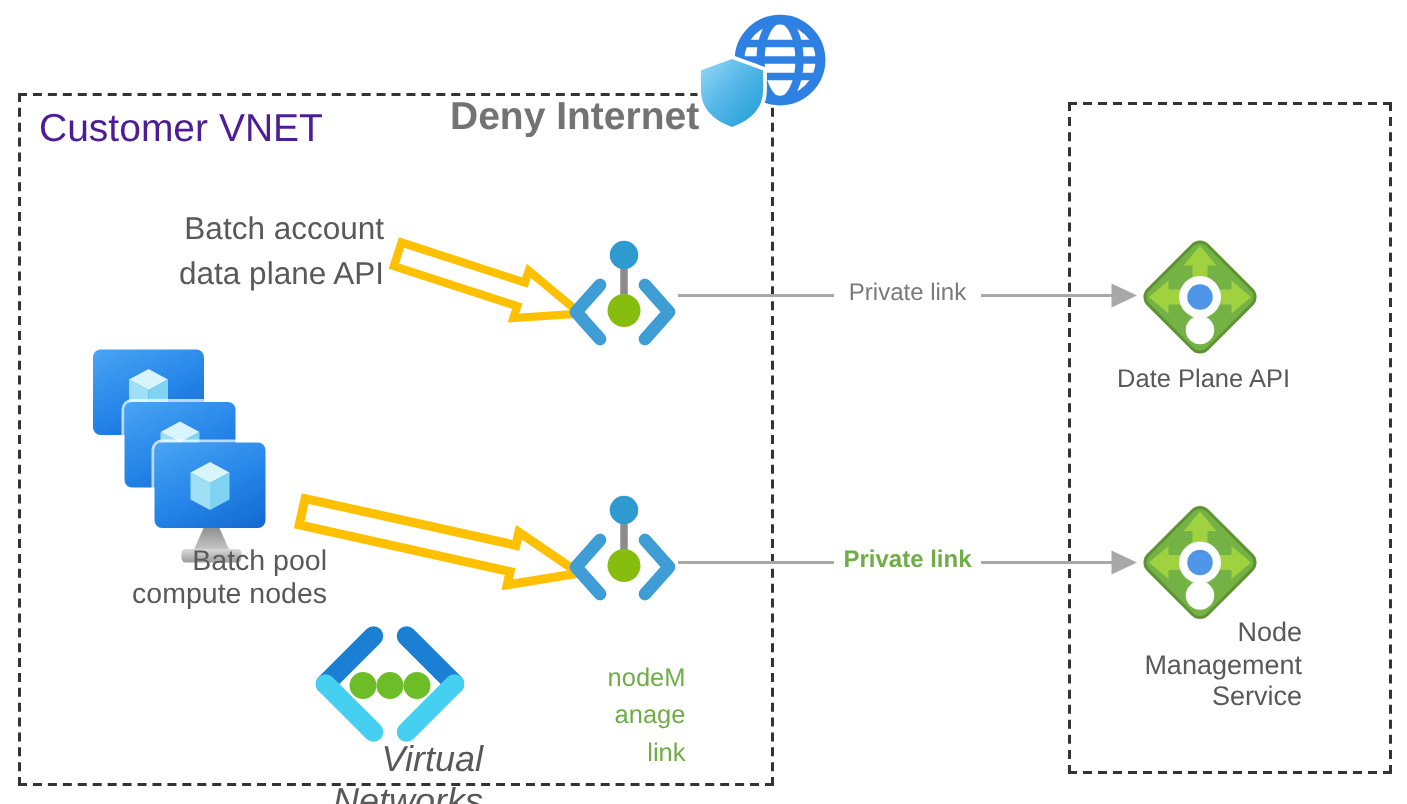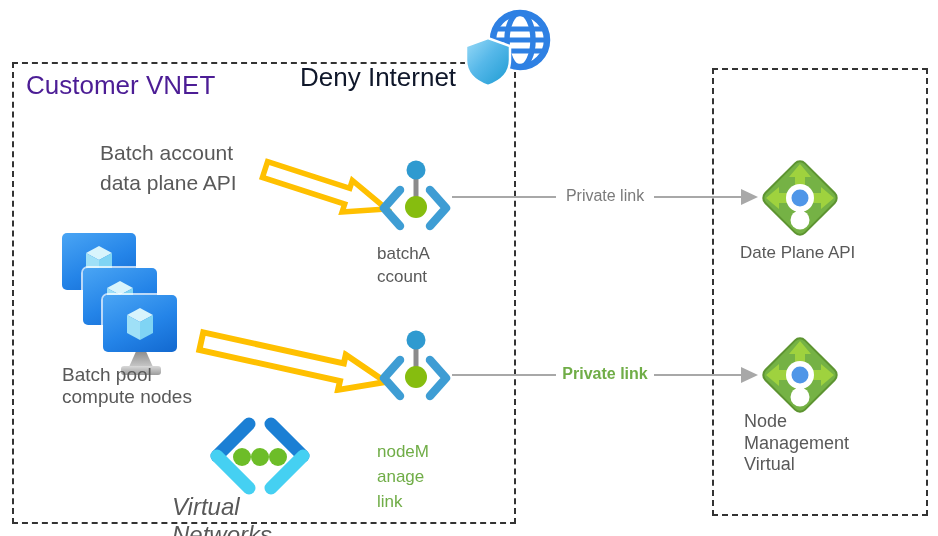--- a/index.html
+++ b/index.html
@@ -2,25 +2,25 @@
 <html><head>
 <meta charset="utf-8">
 <style>
   html,body{margin:0;padding:0;background:#fff;}
   #canvas{
     position:relative;width:938px;height:536px;background:#ffffff;overflow:hidden;
     font-family:"Liberation Sans", sans-serif;
   }
   .dashed-box{position:absolute;border:2px dashed #333;background:transparent;}
   .big-title{position:absolute;font-size:26px;color:#4c1d95;white-space:nowrap;}
-  .caption{position:absolute;text-align:left;color:#595959;}
+  .caption{position:absolute;text-align:right;color:#595959;}
   .cap-lg{font-size:21px;line-height:30px;}
   .cap-md{font-size:19px;line-height:22px;}
   .cap-sm{font-size:17px;line-height:23px;}
-  .deny{position:absolute;left:300px;top:62px;font-size:26px;color:#0f172a;font-weight:400;white-space:nowrap;}
+  .deny{position:absolute;left:300px;top:62px;font-size:26px;color:#737373;font-weight:700;white-space:nowrap;}
   .hline{position:absolute;height:2px;background:#a8a8a8;}
   .arrowhead{position:absolute;width:0;height:0;border-top:8px solid transparent;border-bottom:8px solid transparent;border-left:17px solid #a8a8a8;}
   .linklabel{position:absolute;text-align:center;background:#ffffff;padding:0 3px;white-space:nowrap;}
   .linklabel.plain{font-size:16px;color:#7a7a7a;}
   .linklabel.green{font-size:16px;color:#70AD47;font-weight:bold;}
   .icon-abs{position:absolute;}
   
   .vm-stack{position:absolute;left:62px;top:233px;width:120px;height:145px;}
   .monitor{position:absolute;width:74px;height:57px;border-radius:5px;
     background:linear-gradient(155deg,#4aa5f4 0%,#2484e8 55%,#1268cf 100%);
@@ -77,24 +77,20 @@
   </div>
 
   <div class="icon-abs" style="left:377px;top:155px;">
     <svg width="76" height="84" viewBox="0 0 76 84">
       <line x1="39" y1="16" x2="39" y2="50" stroke="#8b8b8b" stroke-width="5"></line>
       <circle cx="39" cy="15" r="9.5" fill="#2f9ad0"></circle>
       <circle cx="39" cy="52" r="11" fill="#86bd0f"></circle>
       <polyline points="23,35 7,53 23,71" stroke="#3e9dd4" stroke-width="8.5" fill="none" stroke-linecap="round" stroke-linejoin="round"></polyline>
       <polyline points="53,35 69,53 53,71" stroke="#3e9dd4" stroke-width="8.5" fill="none" stroke-linecap="round" stroke-linejoin="round"></polyline>
     </svg>
-  </div>
-  <div class="caption cap-sm" style="left:377px;top:242px;width:76px;">
-    <div>batchA</div>
-    <div>ccount</div>
   </div>
 
   <div class="hline" style="left:452px;top:196px;width:290px;"></div>
   <div class="arrowhead" style="left:741px;top:189px;"></div>
   <div class="linklabel plain" style="left:556px;top:187px;width:92px;">Private link</div>
 
   <div class="icon-abs" style="left:756px;top:154px;">
     <svg width="88" height="88" viewBox="0 0 88 88">
       <rect x="16" y="16" width="56" height="56" rx="7" transform="rotate(45 44 44)" fill="#75b245" stroke="#5d9431" stroke-width="2"></rect>
       <polygon points="44,10 33,23 39,23 39,36 49,36 49,23 55,23" fill="#9fd23e"></polygon>
@@ -171,21 +167,21 @@
       <polygon points="78,44 65,33 65,39 52,39 52,49 65,49 65,55" fill="#9fd23e"></polygon>
       <circle cx="44" cy="44" r="14" fill="#ffffff"></circle>
       <rect x="40" y="50" width="8" height="14" fill="#ffffff"></rect>
       <circle cx="44" cy="66" r="9.5" fill="#ffffff"></circle>
       <circle cx="44" cy="44" r="8.5" fill="#4f96e8"></circle>
     </svg>
   </div>
   <div class="caption" style="left:744px;top:411px;width:124px;font-size:18px;line-height:21.5px;">
     <div>Node</div>
     <div>Management</div>
-    <div>Virtual</div>
+    <div>Service</div>
   </div>
 
   <div class="icon-abs" style="left:204px;top:416px;">
     <svg width="112" height="80" viewBox="0 0 112 80">
       <line x1="45" y1="8" x2="13" y2="40" stroke="#1b7fd4" stroke-width="13" stroke-linecap="round"></line>
       <line x1="13" y1="40" x2="45" y2="72" stroke="#45d0f2" stroke-width="13" stroke-linecap="round"></line>
       <line x1="67" y1="8" x2="99" y2="40" stroke="#1b7fd4" stroke-width="13" stroke-linecap="round"></line>
       <line x1="99" y1="40" x2="67" y2="72" stroke="#45d0f2" stroke-width="13" stroke-linecap="round"></line>
       <circle cx="38" cy="41" r="9" fill="#6dbd28"></circle>
       <circle cx="56" cy="41" r="9" fill="#6dbd28"></circle>

